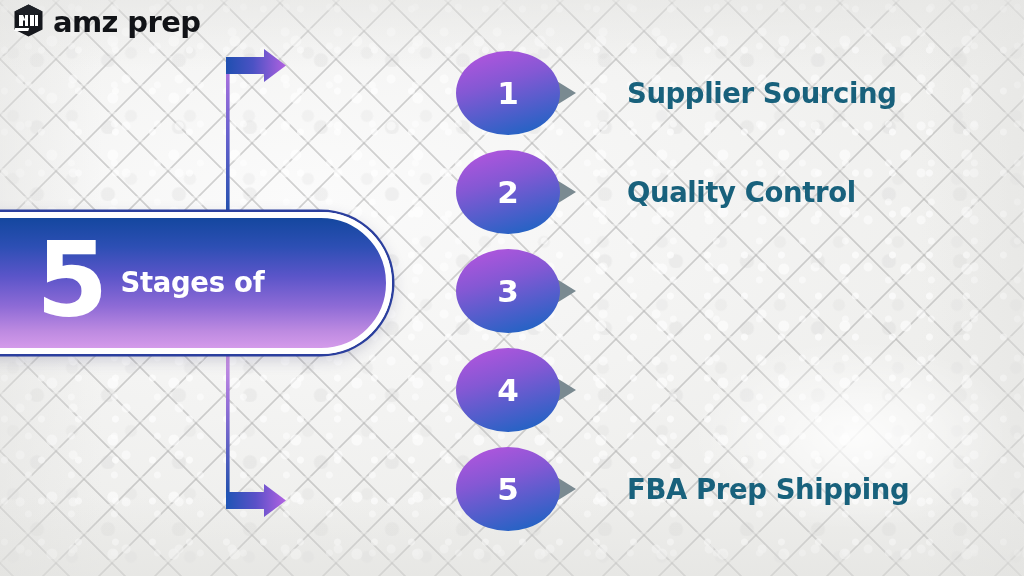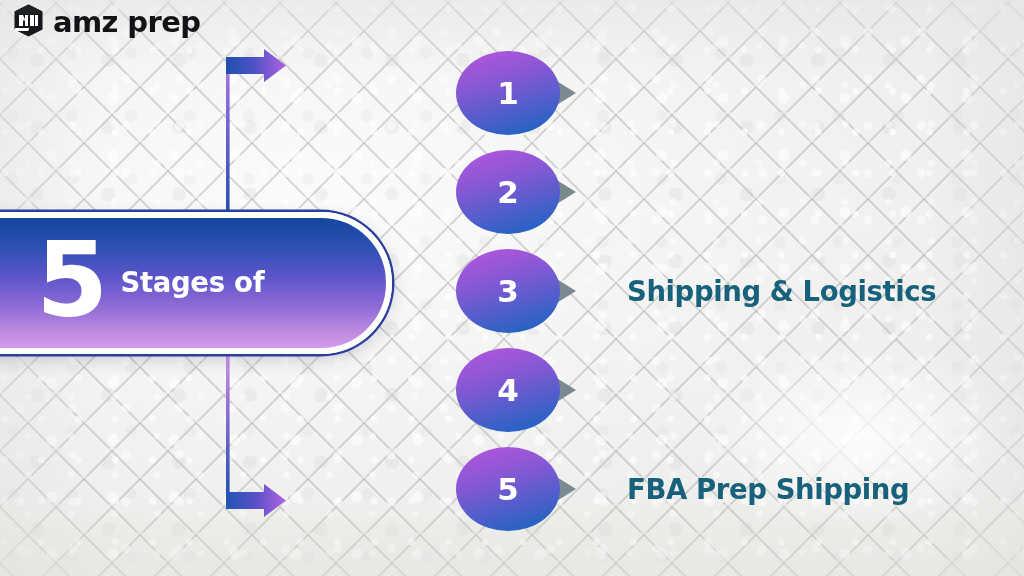--- a/index.html
+++ b/index.html
@@ -236,55 +236,56 @@
               <stop offset="0%" stop-color="#b055dd"></stop>
               <stop offset="38%" stop-color="#8458d4"></stop>
               <stop offset="100%" stop-color="#2563c4"></stop>
             </linearGradient>
           </defs>
           <path d="M92 31 L121 49 L92 67 Z" fill="#7a8a91"></path>
           <ellipse cx="53" cy="49" rx="52" ry="42" fill="url(#bub1)"></ellipse>
         </svg>
         <div class="step-num">1</div>
       </div>
+      <div class="step-label">Supplier Sourcing</div>
     </div>
 
     <div class="step" style="top:99px;">
       <div class="step-marker">
         <svg width="126" height="98" viewBox="0 0 126 98">
           <defs>
             <linearGradient id="bub2" x1="0.25" y1="0" x2="0.62" y2="1">
               <stop offset="0%" stop-color="#b055dd"></stop>
               <stop offset="38%" stop-color="#8458d4"></stop>
               <stop offset="100%" stop-color="#2563c4"></stop>
             </linearGradient>
           </defs>
           <path d="M92 31 L121 49 L92 67 Z" fill="#7a8a91"></path>
           <ellipse cx="53" cy="49" rx="52" ry="42" fill="url(#bub2)"></ellipse>
         </svg>
         <div class="step-num">2</div>
       </div>
+      <div class="step-label">Quality Control</div>
     </div>
 
     <div class="step" style="top:198px;">
       <div class="step-marker">
         <svg width="126" height="98" viewBox="0 0 126 98">
           <defs>
             <linearGradient id="bub3" x1="0.25" y1="0" x2="0.62" y2="1">
               <stop offset="0%" stop-color="#b055dd"></stop>
               <stop offset="38%" stop-color="#8458d4"></stop>
               <stop offset="100%" stop-color="#2563c4"></stop>
             </linearGradient>
           </defs>
           <path d="M92 31 L121 49 L92 67 Z" fill="#7a8a91"></path>
           <ellipse cx="53" cy="49" rx="52" ry="42" fill="url(#bub3)"></ellipse>
         </svg>
         <div class="step-num">3</div>
       </div>
-      <div class="step-label">Shipping &amp; Logistics</div>
     </div>
 
     <div class="step" style="top:297px;">
       <div class="step-marker">
         <svg width="126" height="98" viewBox="0 0 126 98">
           <defs>
             <linearGradient id="bub4" x1="0.25" y1="0" x2="0.62" y2="1">
               <stop offset="0%" stop-color="#b055dd"></stop>
               <stop offset="38%" stop-color="#8458d4"></stop>
               <stop offset="100%" stop-color="#2563c4"></stop>

